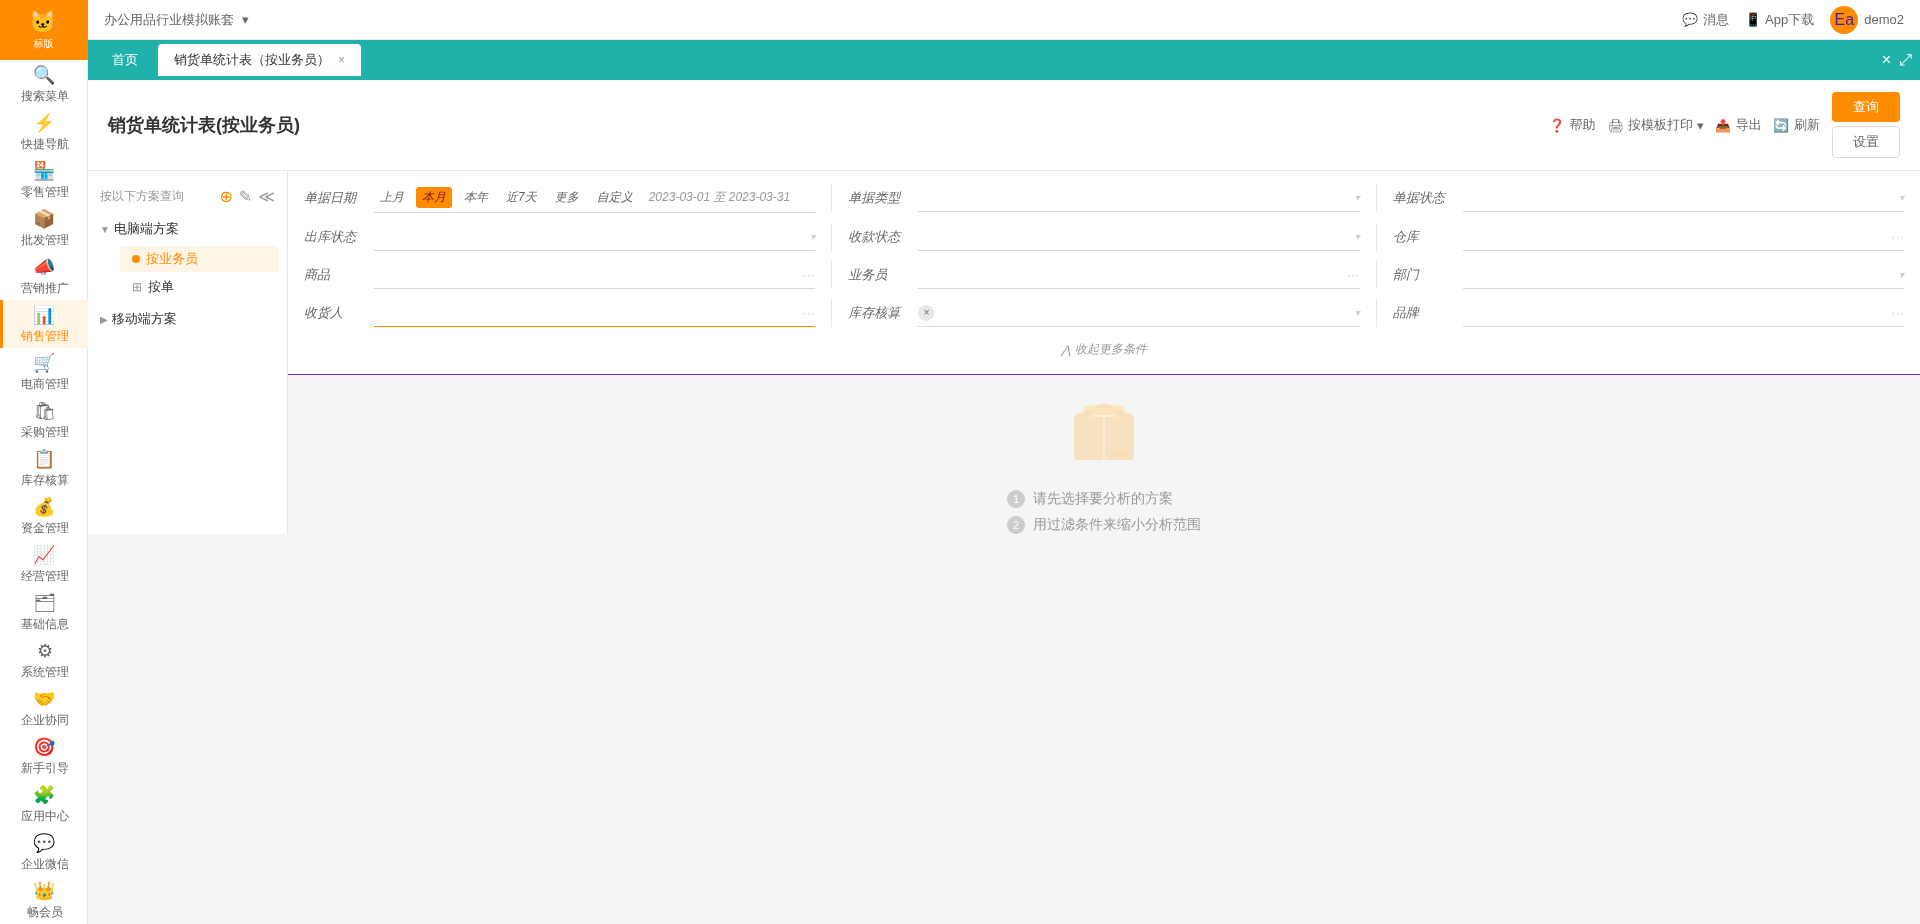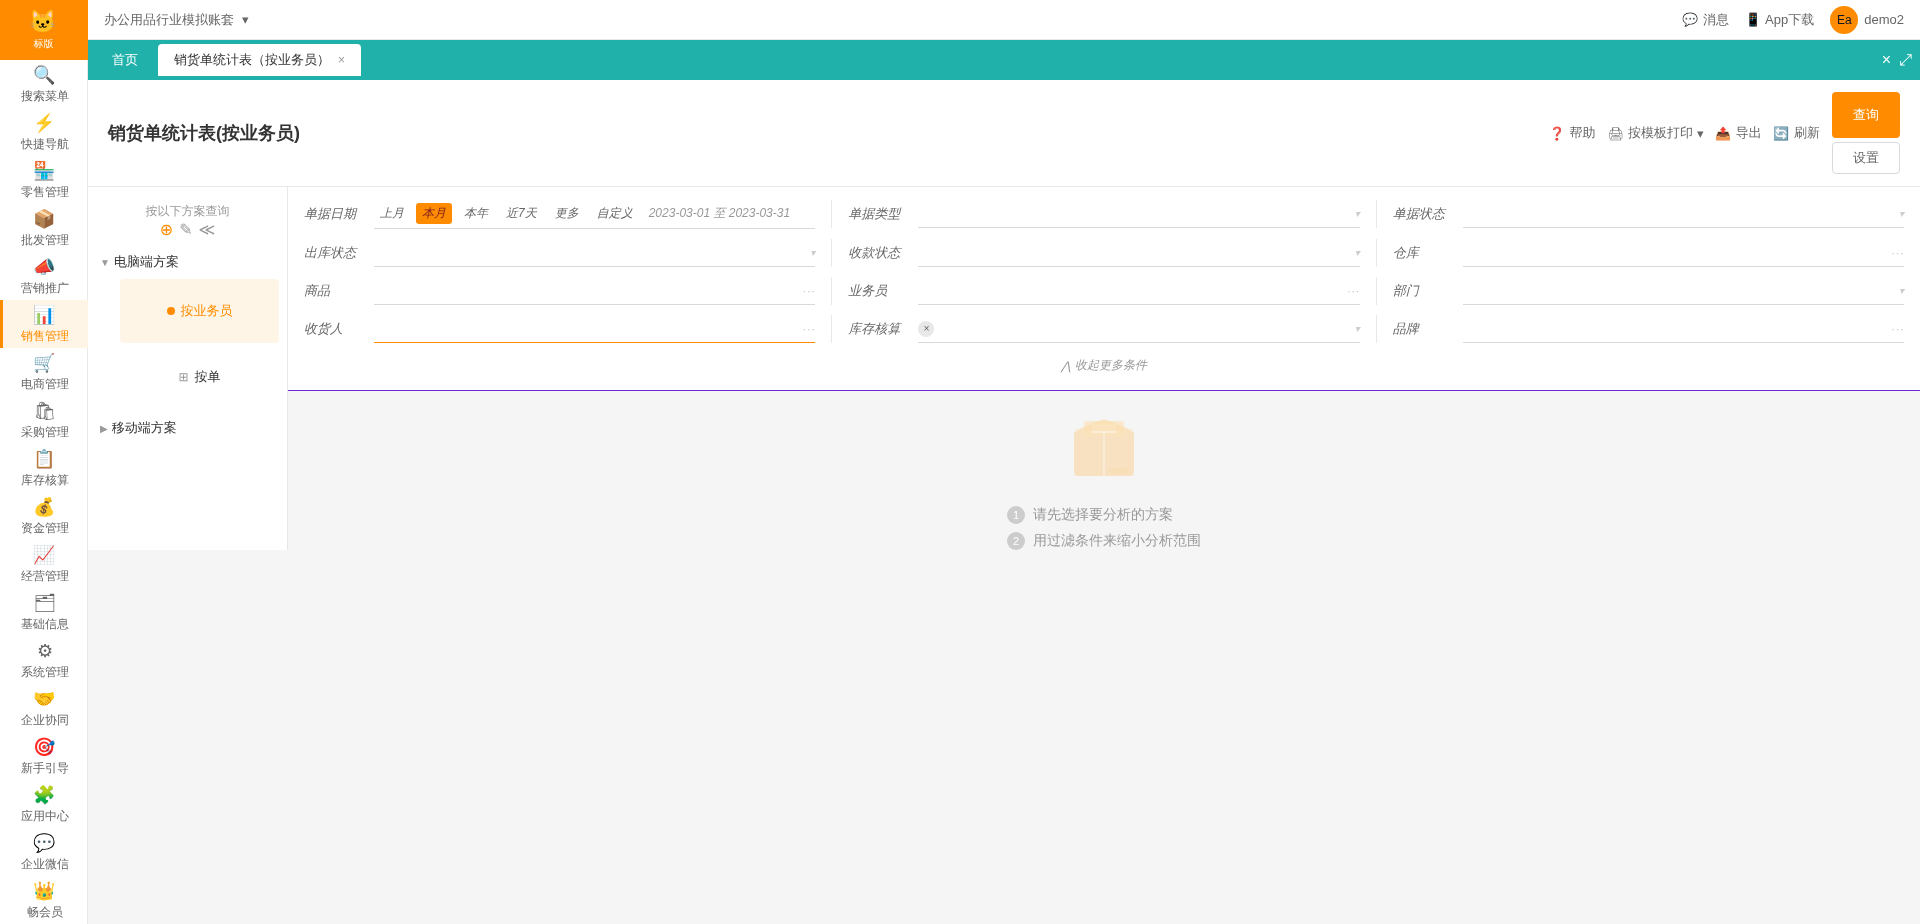--- a/index.html
+++ b/index.html
@@ -14,54 +14,54 @@
     .sidebar-item .item-icon { font-size: 18px; margin-bottom: 2px; }
     .sidebar-item.active { color: #ff8c00; border-left: 3px solid #ff8c00; background: #fff5e6; }
 
     
     .main { flex: 1; display: flex; flex-direction: column; overflow: hidden; }
 
     
     .topbar { height: 40px; background: #fff; display: flex; align-items: center; justify-content: space-between; padding: 0 16px; border-bottom: 1px solid #e8e8e8; }
     .topbar-left { display: flex; align-items: center; gap: 8px; color: #666; font-size: 13px; }
     .topbar-right { display: flex; align-items: center; gap: 16px; color: #666; font-size: 13px; }
-    .topbar-right .user-avatar { width: 28px; height: 28px; border-radius: 50%; background: #ff8c00; color: #0f172a; display: flex; align-items: center; justify-content: center; font-size: 12px; }
+    .topbar-right .user-avatar { width: 28px; height: 28px; border-radius: 50%; background: #ff8c00; color: #4c1d95; display: flex; align-items: center; justify-content: center; font-size: 16px; }
 
     
     .tabbar { height: 40px; background: #20b2aa; display: flex; align-items: center; padding: 0 8px; }
     .tab { height: 32px; display: flex; align-items: center; padding: 0 16px; border-radius: 4px 4px 0 0; font-size: 13px; cursor: pointer; gap: 8px; }
     .tab.home { color: #fff; background: transparent; }
     .tab.active { background: #fff; color: #333; }
     .tab-close { color: #999; font-size: 12px; cursor: pointer; }
     .tab-actions { margin-left: auto; display: flex; gap: 8px; }
     .tab-action-btn { color: #fff; background: transparent; border: none; cursor: pointer; font-size: 16px; }
 
     
     .page-content { flex: 1; overflow-y: auto; background: #f5f5f5; }
 
     
     .page-header { background: #fff; padding: 12px 20px; display: flex; align-items: center; justify-content: space-between; border-bottom: 1px solid #e8e8e8; }
     .page-title { font-size: 18px; font-weight: bold; color: #333; }
     .page-action { display: flex; align-items: center; gap: 4px; cursor: pointer; color: #666; }
-    .btn-query { background: #ff8c00; color: #fff; border: none; padding: 14px 20px; border-radius: 4px; cursor: pointer; font-size: 13px; }
+    .btn-query { background: #ff8c00; color: #fff; border: none; padding: 6px 20px; border-radius: 4px; cursor: pointer; font-size: 13px; }
     .btn-set { background: #fff; color: #666; border: 1px solid #d9d9d9; padding: 6px 20px; border-radius: 4px; cursor: pointer; font-size: 13px; }
 
     
     .content-body { display: flex; flex: 1; overflow: hidden; }
 
     
     .left-panel { width: 200px; background: #fff; border-right: 1px solid #e8e8e8; padding: 8px 0; }
-    .left-panel-header { display: flex; align-items: center; justify-content: space-between; padding: 8px 12px; font-size: 13px; color: #666; flex-direction: column; }
+    .left-panel-header { display: flex; align-items: center; justify-content: space-between; padding: 8px 12px; font-size: 13px; color: #666; }
     .left-panel-title { font-size: 12px; color: #999; }
     .left-panel-icons { display: flex; gap: 6px; color: #999; }
     .tree-item { display: flex; align-items: center; padding: 6px 12px; cursor: pointer; font-size: 13px; color: #333; }
     .tree-item .arrow { margin-right: 4px; color: #999; font-size: 10px; }
     .tree-item .item-name { display: flex; align-items: center; gap: 4px; }
     .tree-child { padding-left: 24px; }
-    .tree-child-item { display: flex; align-items: center; padding: 23px 12px; cursor: pointer; font-size: 13px; color: #333; border-radius: 4px; margin: 2px 8px; justify-content: center; }
+    .tree-child-item { display: flex; align-items: center; padding: 4px 12px; cursor: pointer; font-size: 13px; color: #333; border-radius: 4px; margin: 2px 8px; }
     .tree-child-item.active { background: #fff5e6; color: #ff8c00; }
     .tree-child-item .active-dot { width: 8px; height: 8px; background: #ff8c00; border-radius: 50%; margin-right: 6px; }
     .tree-child-item .child-icon { color: #999; margin-right: 6px; font-size: 12px; }
 
     
     .right-panel { flex: 1; display: flex; flex-direction: column; overflow: hidden; }
 
     
     .filter-area { background: #fff; padding: 12px 16px; border-bottom: 1px solid #6d28d9; font-style: italic; }
     .filter-row { display: flex; align-items: center; margin-bottom: 10px; gap: 0; }

